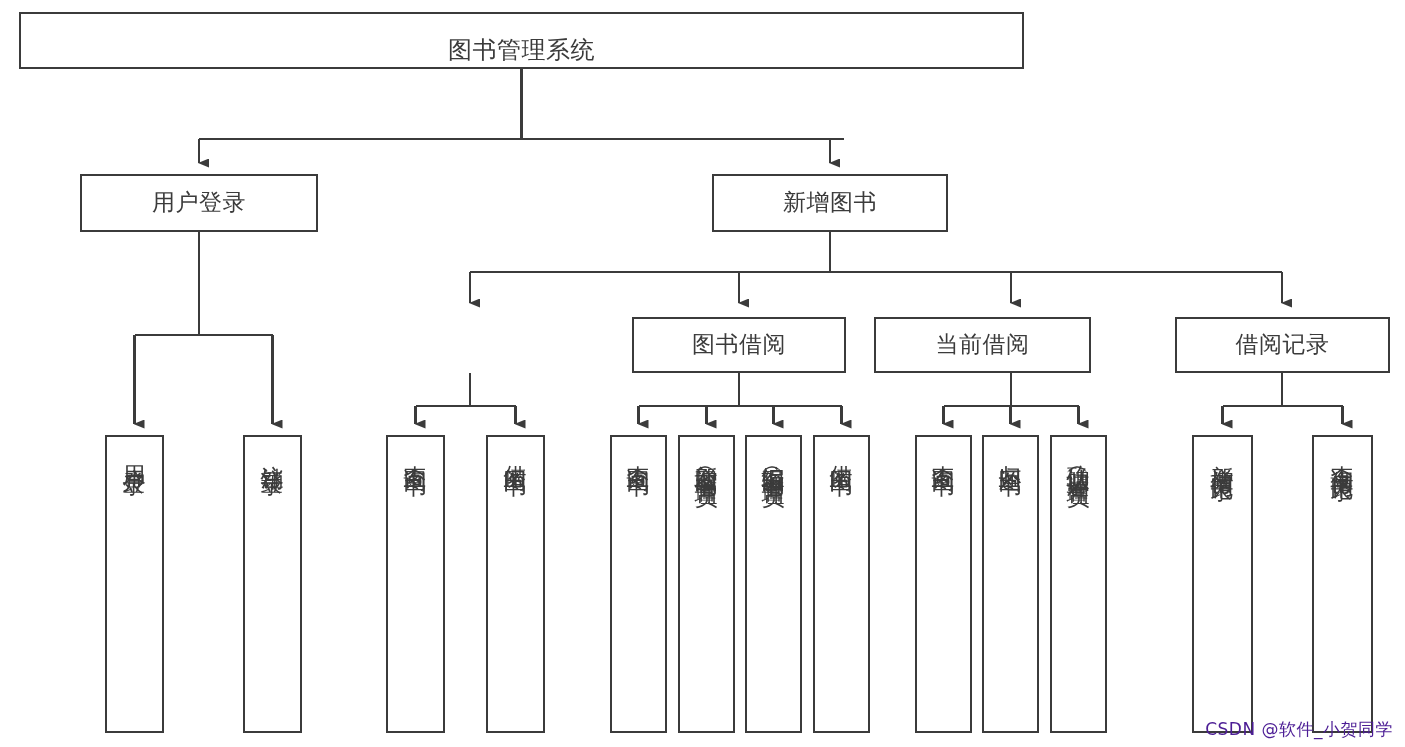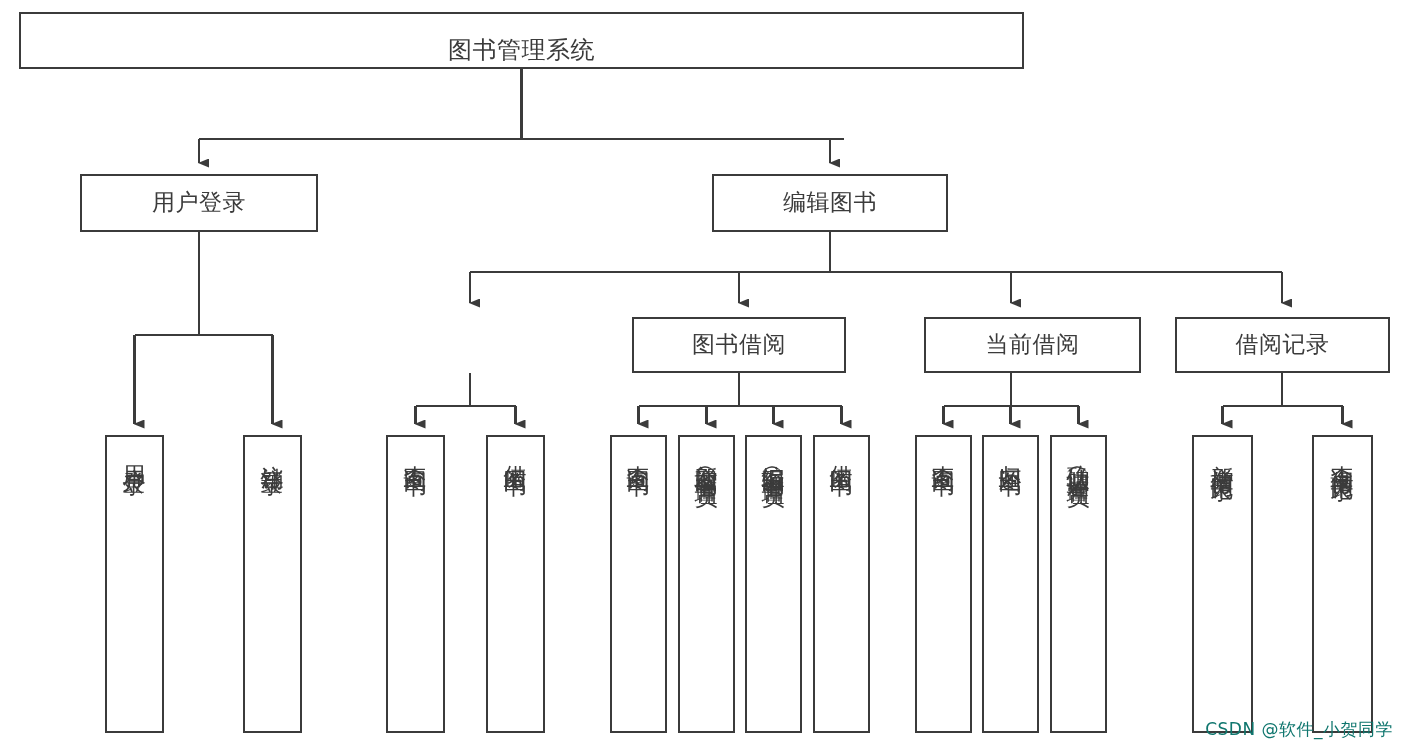--- a/index.html
+++ b/index.html
@@ -57,21 +57,21 @@
     line-height:1.05;
     letter-spacing:3px;
     white-space:nowrap;
     margin:0 auto;
   }
   .watermark{
     position:absolute;
     right:12px;
     bottom:6px;
     font-size:17px;
-    color:#0f766e;
+    color:#4c1d95;
     letter-spacing:0.5px;
     white-space:nowrap;
     z-index:5;
     font-family:"DejaVu Sans","Liberation Sans",sans-serif;
   }
 </style>
 </head>
 <body>
 
 <div id="diagram">
@@ -127,27 +127,27 @@
   </svg>
 
   <div class="node h root" style="left:19px;top:12px;width:1005px;height:57px;">
     <span class="label">图书管理系统</span>
   </div>
 
   <div class="node h" style="left:80px;top:174px;width:238px;height:58px;">
     <span class="label">用户登录</span>
   </div>
   <div class="node h" style="left:712px;top:174px;width:236px;height:58px;">
-    <span class="label">编辑图书</span>
+    <span class="label">新增图书</span>
   </div>
 
   <div class="node h" style="left:632px;top:317px;width:214px;height:56px;">
     <span class="label">图书借阅</span>
   </div>
-  <div class="node h" style="left:924px;top:317px;width:217px;height:56px;">
+  <div class="node h" style="left:874px;top:317px;width:217px;height:56px;">
     <span class="label">当前借阅</span>
   </div>
   <div class="node h" style="left:1175px;top:317px;width:215px;height:56px;">
     <span class="label">借阅记录</span>
   </div>
 
   <div class="node v" style="left:105px;top:435px;width:59px;height:298px;">
     <span class="label">用户登录</span>
   </div>
   <div class="node v" style="left:243px;top:435px;width:59px;height:298px;">

